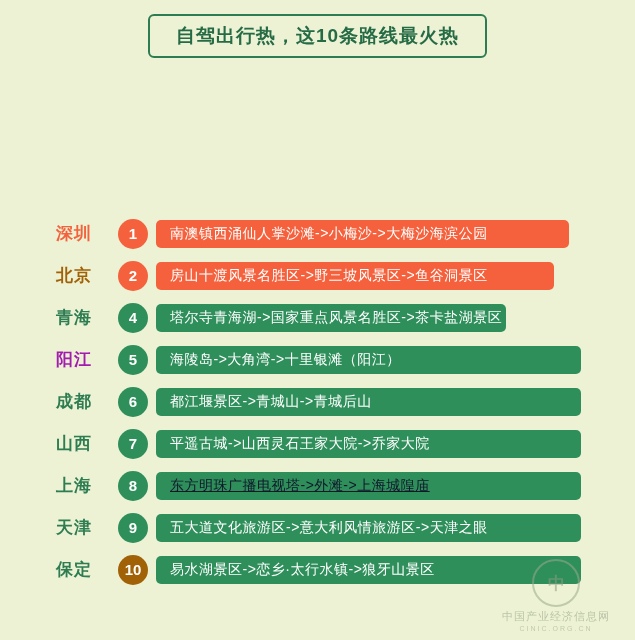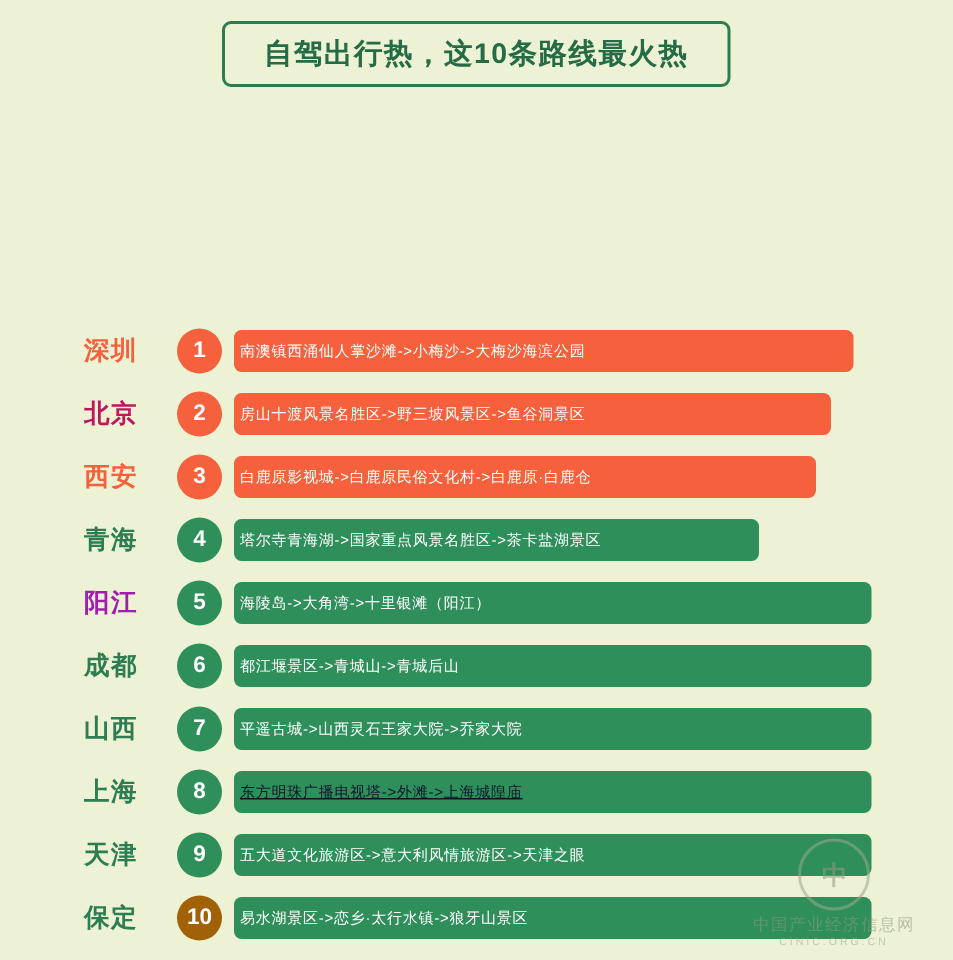--- a/index.html
+++ b/index.html
@@ -100,24 +100,24 @@
     flex: 0 0 auto;
     margin-right: 8px;
     position: relative;
     z-index: 2;
   }
   .bar {
     height: 28px;
     border-radius: 5px;
     display: flex;
     align-items: center;
-    padding-left: 4px;
+    padding-left: 14px;
     box-sizing: border-box;
     color: #ffffff;
-    font-size: 10px;
+    font-size: 14px;
     letter-spacing: 0.5px;
     white-space: nowrap;
     overflow: hidden;
   }
 
   
   .watermark {
     position: absolute;
     right: 14px;
     bottom: 8px;
@@ -163,28 +163,23 @@
   </div>
 
 
   <div class="rows" id="rows">
       <div class="row">
         <div class="city" style="color: rgb(244, 97, 60);">深圳</div>
         <div class="num" style="background: rgb(244, 97, 60);">1</div>
         <div class="bar" style="background: rgb(244, 97, 60); width: 413px; color: rgb(255, 255, 255);">南澳镇西涌仙人掌沙滩-&gt;小梅沙-&gt;大梅沙海滨公园</div>
       </div>
       <div class="row">
-        <div class="city" style="color: #be185d;">北京</div>
+        <div class="city" style="color: #a16207;">北京</div>
         <div class="num" style="background: rgb(244, 97, 60);">2</div>
         <div class="bar" style="background: rgb(244, 97, 60); width: 398px; color: rgb(255, 255, 255);">房山十渡风景名胜区-&gt;野三坡风景区-&gt;鱼谷洞景区</div>
-      </div>
-      <div class="row">
-        <div class="city" style="color: rgb(244, 97, 60);">西安</div>
-        <div class="num" style="background: rgb(244, 97, 60);">3</div>
-        <div class="bar" style="background: rgb(244, 97, 60); width: 388px; color: rgb(255, 255, 255);">白鹿原影视城-&gt;白鹿原民俗文化村-&gt;白鹿原·白鹿仓</div>
       </div>
       <div class="row">
         <div class="city" style="color: rgb(46, 125, 82);">青海</div>
         <div class="num" style="background: rgb(47, 143, 91);">4</div>
         <div class="bar" style="background: rgb(47, 143, 91); width: 350px; color: #ffffff;">塔尔寺青海湖-&gt;国家重点风景名胜区-&gt;茶卡盐湖景区</div>
       </div>
       <div class="row">
         <div class="city" style="color: #a21caf;">阳江</div>
         <div class="num" style="background: rgb(47, 143, 91);">5</div>
         <div class="bar" style="background: rgb(47, 143, 91); width: 425px; color: rgb(255, 255, 255);">海陵岛-&gt;大角湾-&gt;十里银滩（阳江）</div>

